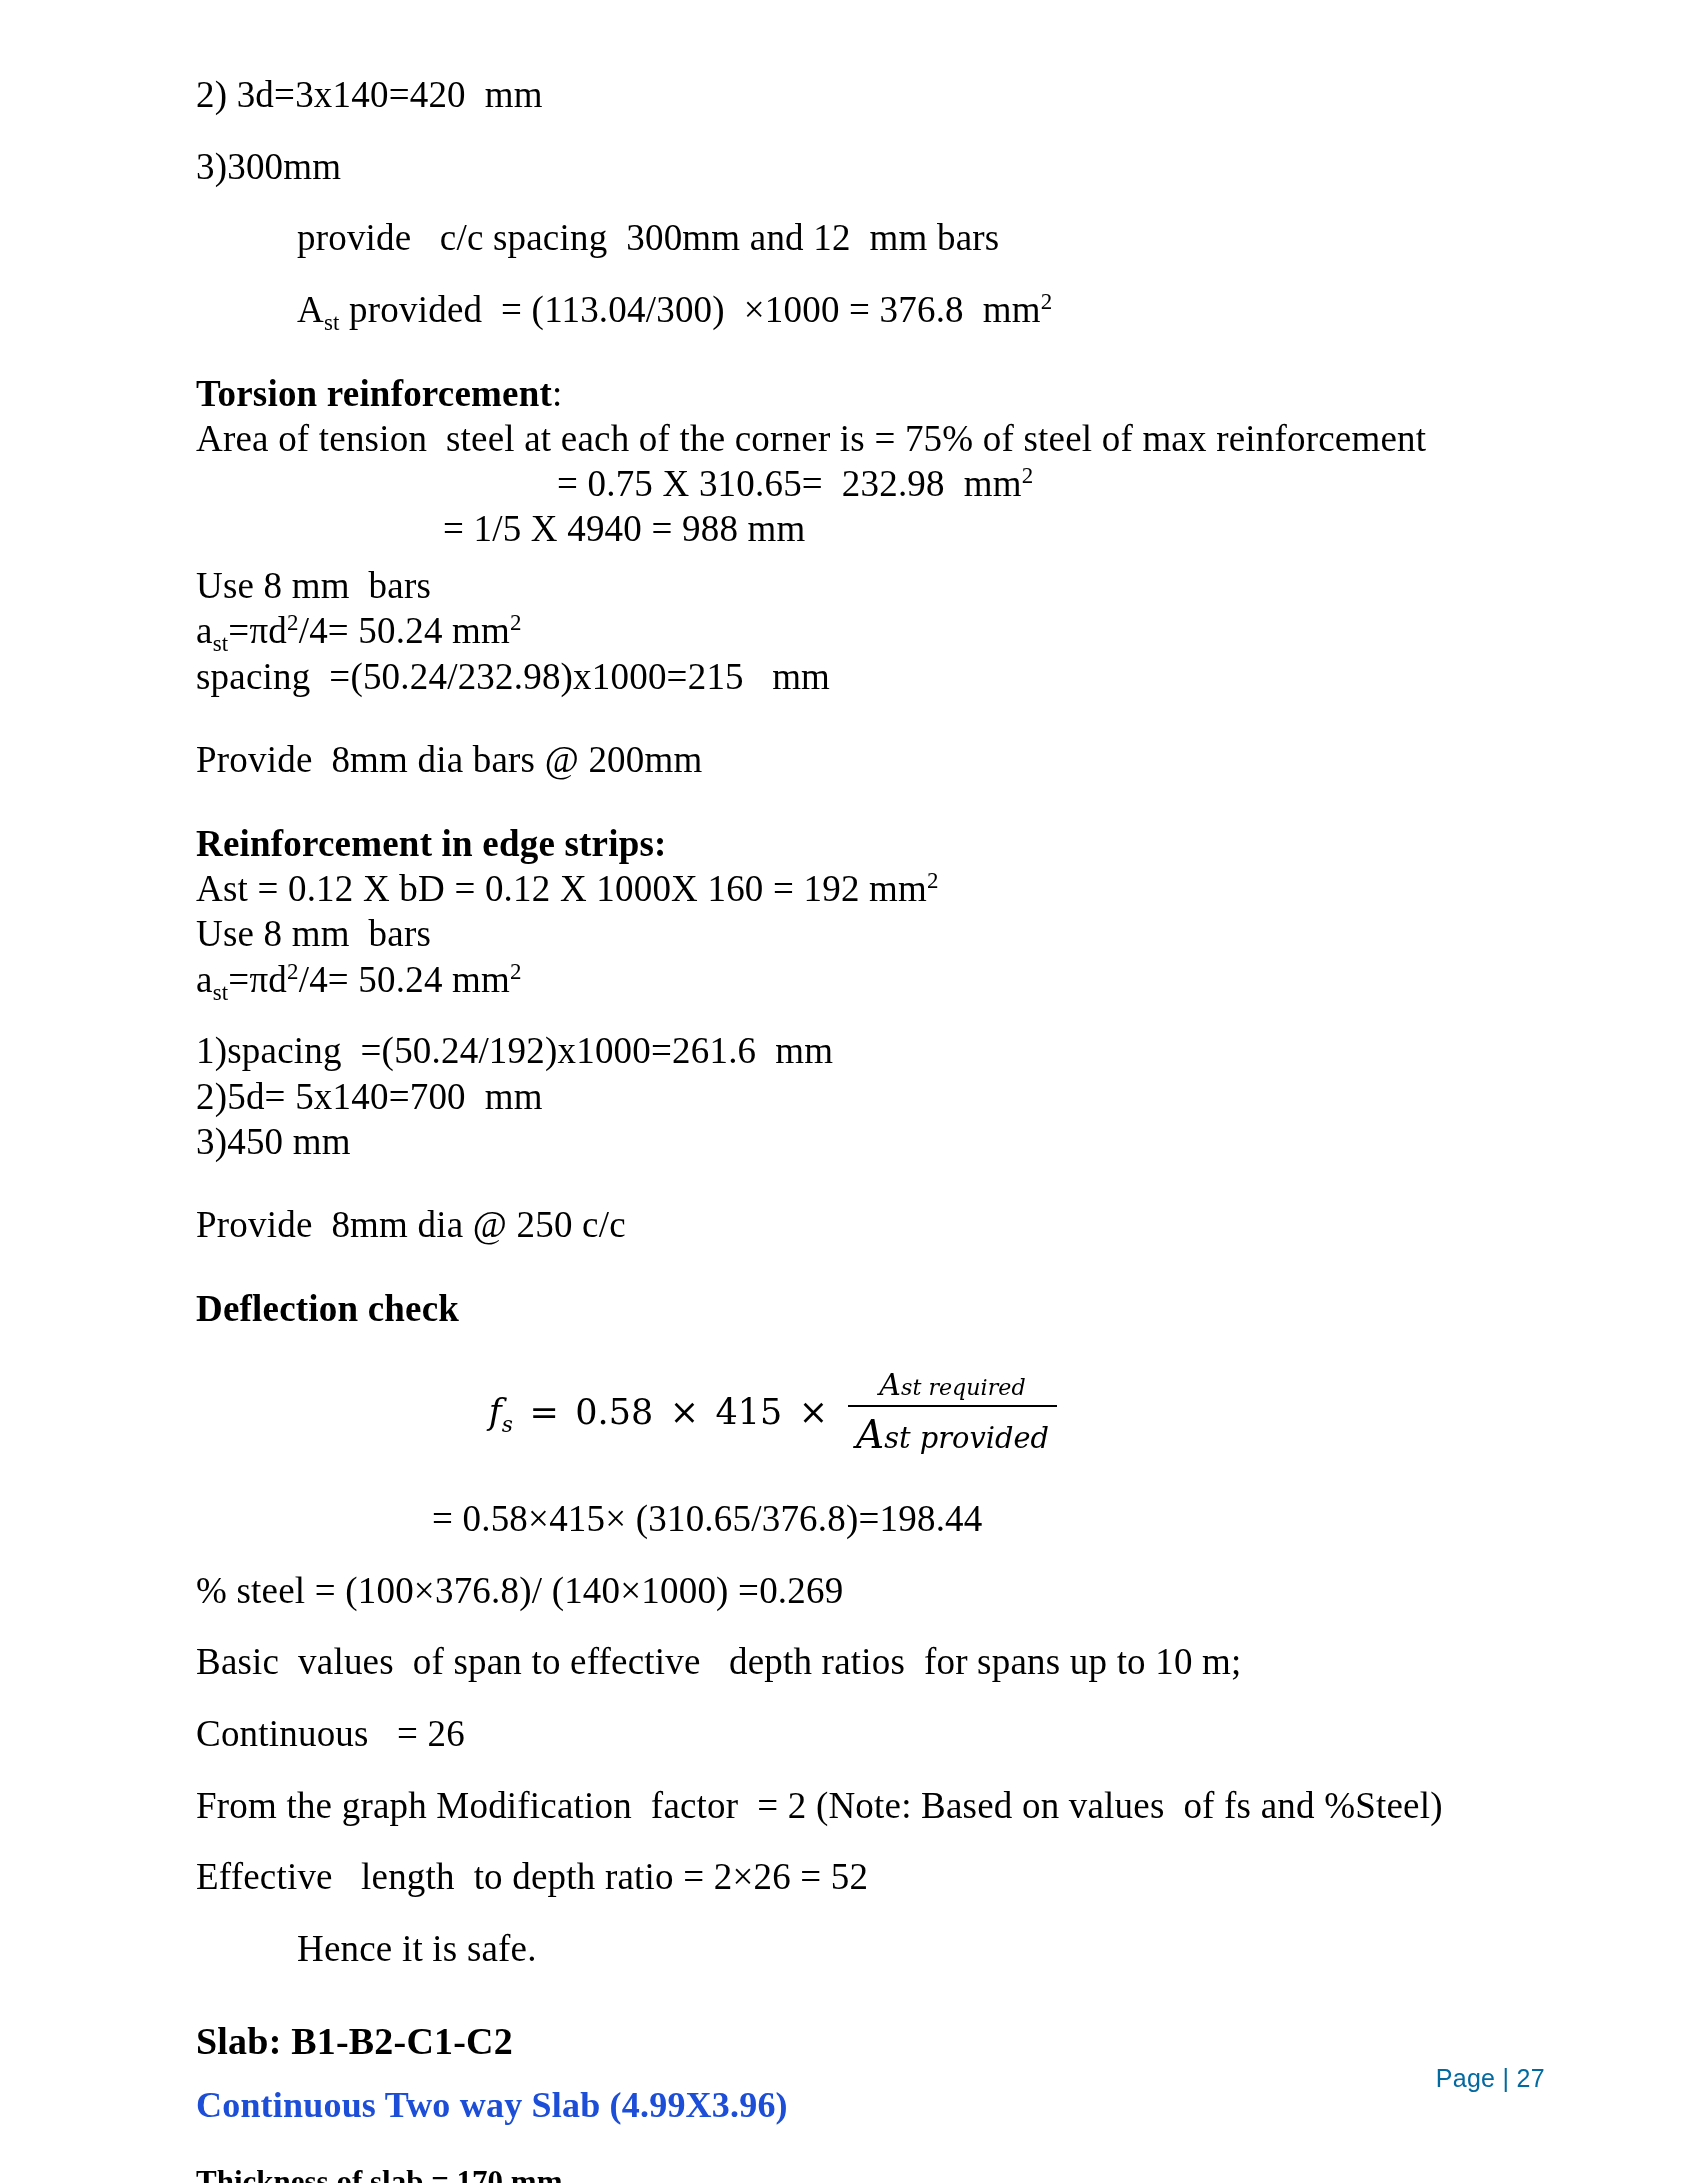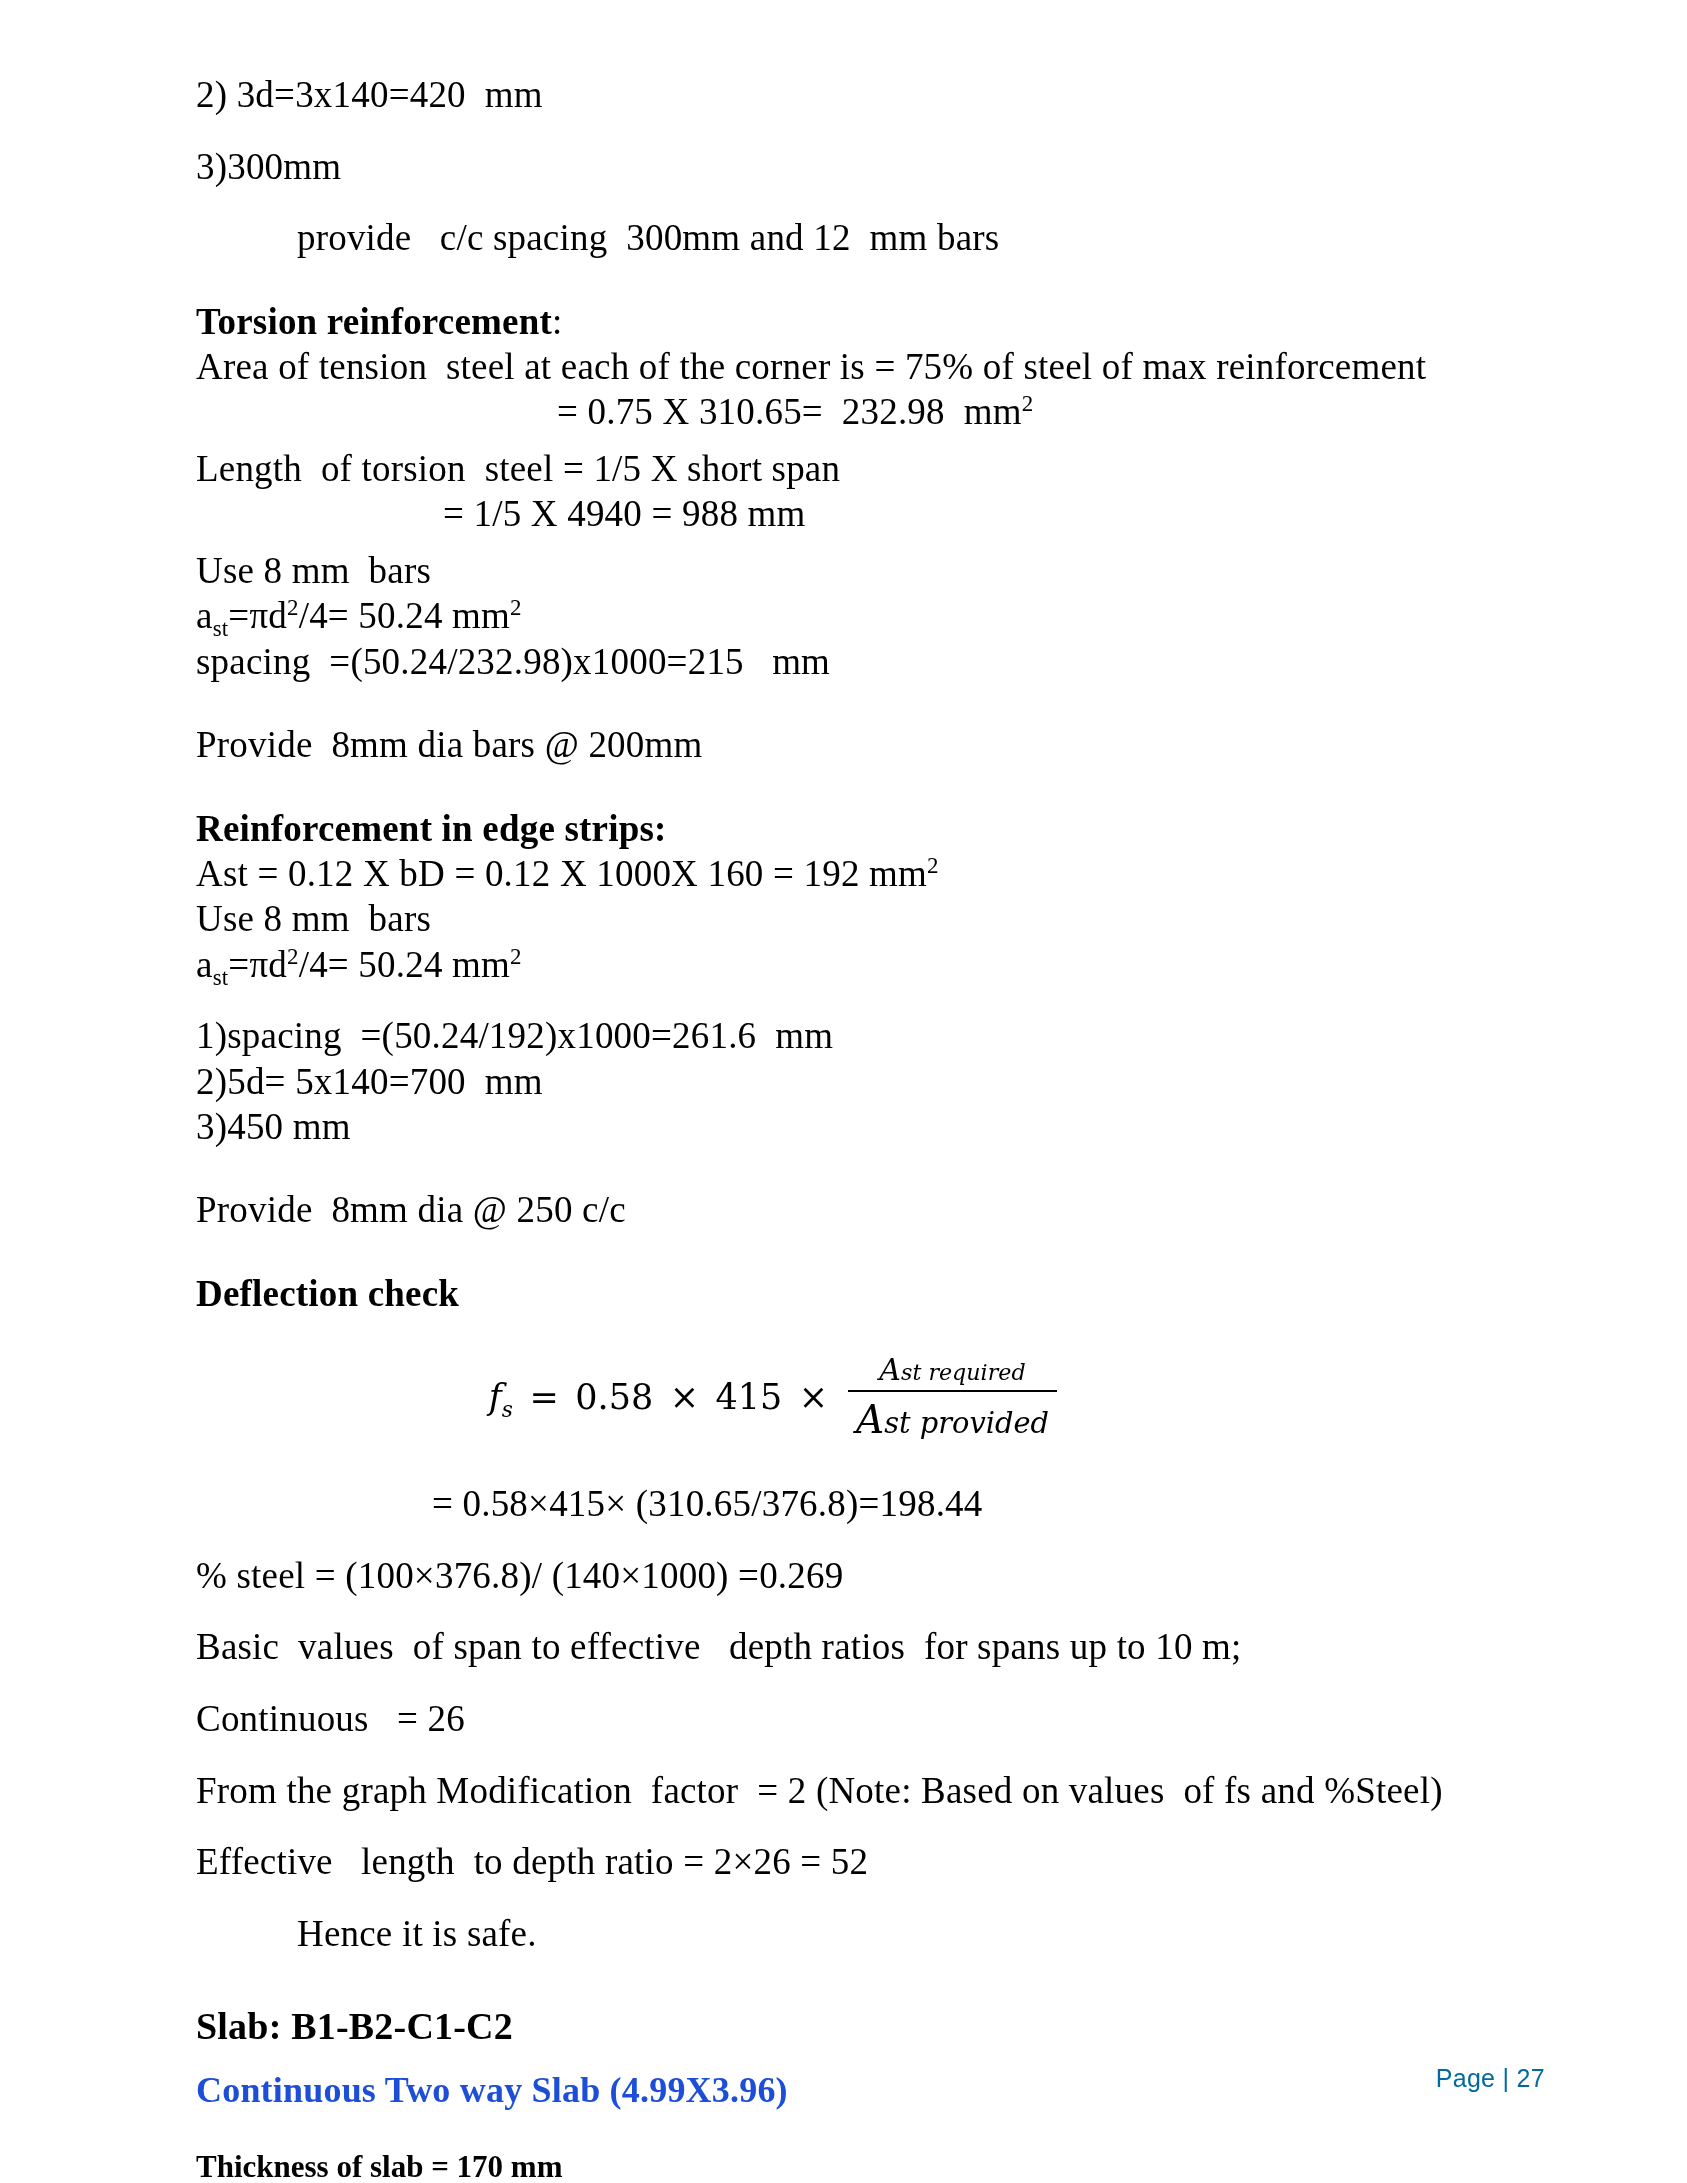--- a/index.html
+++ b/index.html
@@ -125,28 +125,28 @@
 
 <div class="page">
   <div class="content">
 
     <div class="line">2) 3d=3x140=420  mm</div>
 
     <div class="line gap-md">3)300mm</div>
 
     <div class="line gap-md indent-1">provide   c/c spacing  300mm and 12  mm bars</div>
 
+    <div class="line gap-md indent-1"><span>A</span><sub>st</sub><span> provided  = (113.04/300)  ×1000 = 376.8  mm</span><sup>2</sup></div>
 
     <div class="line gap-lg bold"><span>Torsion reinforcement</span><span class="nb" style="font-weight:normal">:</span></div>
 
     <div class="line tight">Area of tension  steel at each of the corner is = 75% of steel of max reinforcement</div>
 
     <div class="line tight indent-3"><span>= 0.75 X 310.65=  232.98  mm</span><sup>2</sup></div>
 
-    <div class="line gap-sm">Length  of torsion  steel = 1/5 X short span</div>
 
     <div class="line tight indent-2">= 1/5 X 4940 = 988 mm</div>
 
     <div class="line gap-sm">Use 8 mm  bars</div>
 
     <div class="line tight"><span>a</span><sub>st</sub><span>=πd</span><sup>2</sup><span>/4= 50.24 mm</span><sup>2</sup></div>
 
     <div class="line tight">spacing  =(50.24/232.98)x1000=215   mm</div>
 
     <div class="line gap-lg">Provide  8mm dia bars @ 200mm</div>

